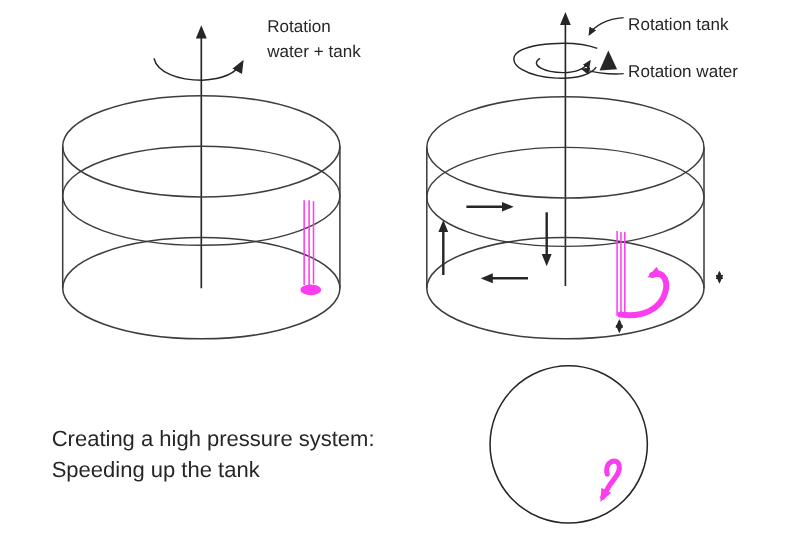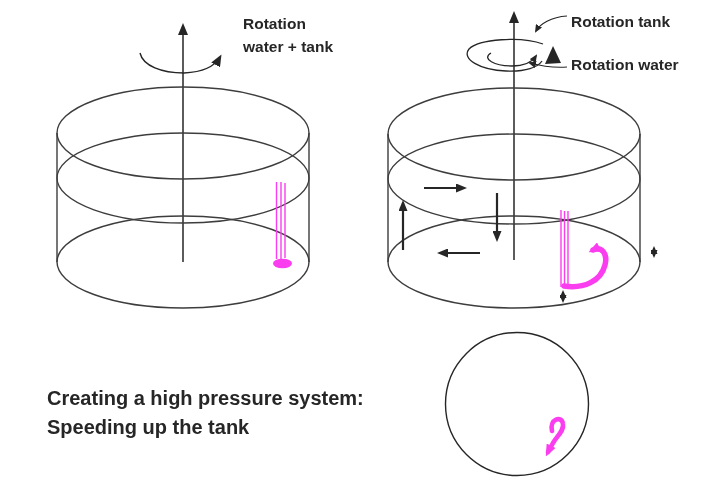--- a/index.html
+++ b/index.html
@@ -7,21 +7,20 @@
     padding: 0;
     background: #ffffff;
   }
   .slide {
     position: relative;
     width: 720px;
     height: 498px;
     background: var(--color-background, #ffffff);
     font-family: "Liberation Sans", sans-serif;
     overflow: hidden;
-    font-weight: bold;
   }
   svg { display: block; }
   .ink-stroke   { stroke: var(--color-ink, #262626); fill: none; }
   .soft-stroke  { stroke: var(--color-softline, #3d3d3d); fill: none; }
   .ink-fill     { fill: var(--color-ink, #262626); stroke: none; }
   .magenta-stroke { stroke: var(--color-magenta, #fb3df0); fill: none; }
   .magenta-fill   { fill: var(--color-magenta, #fb3df0); stroke: none; }
   text {
     fill: var(--color-text, #262626);
     font-family: "Liberation Sans", sans-serif;

